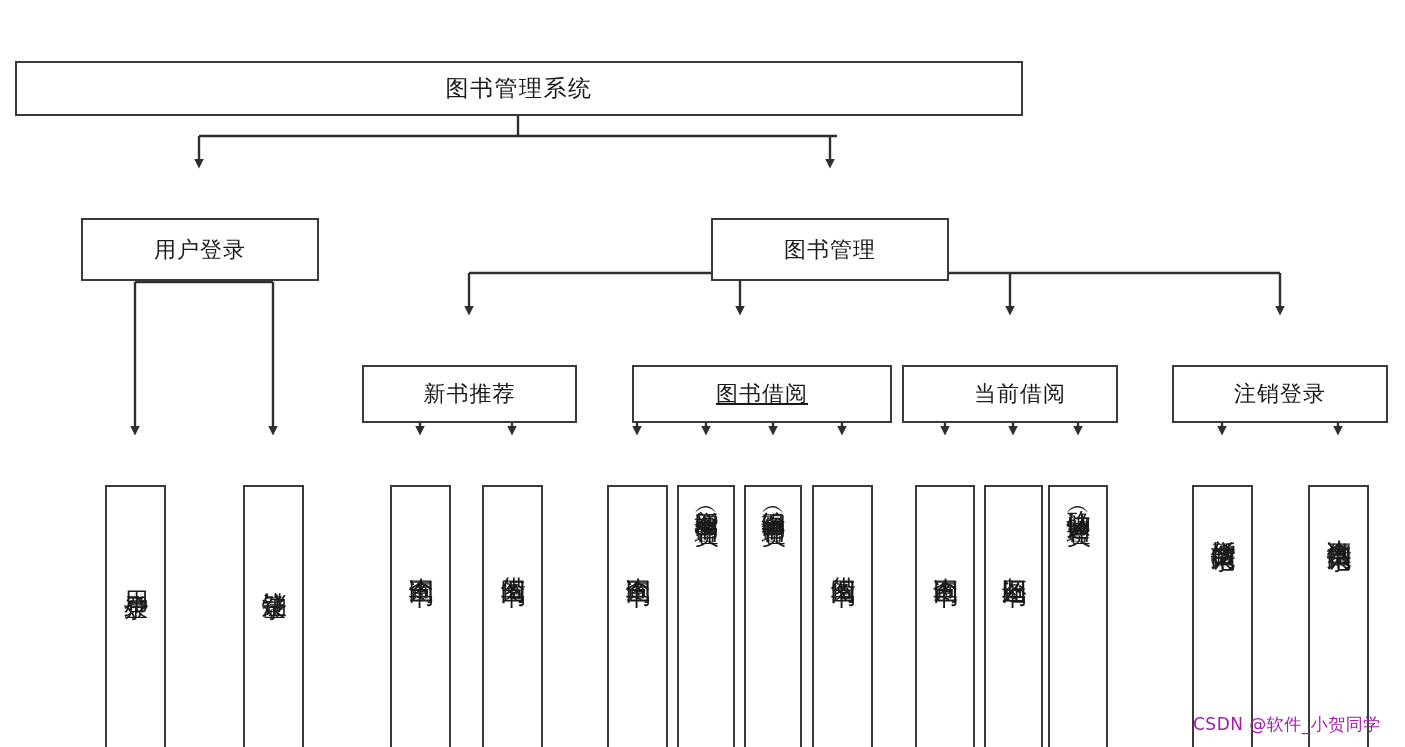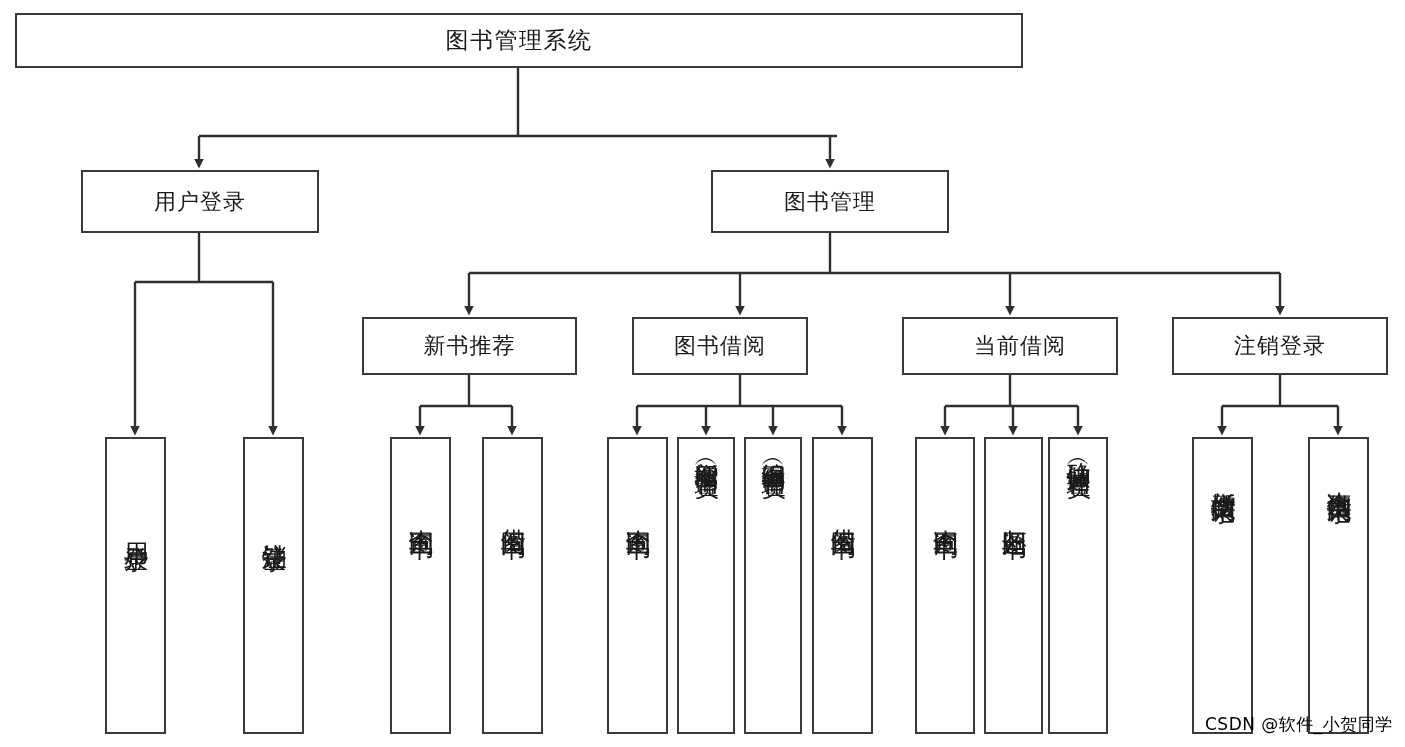--- a/index.html
+++ b/index.html
@@ -28,20 +28,21 @@
   }
   .node {
     position: absolute;
     box-sizing: border-box;
     background: #ffffff;
     border: 2px solid #3a3a3a;
     display: flex;
     align-items: center;
     justify-content: center;
     color: #1a1a1a;
+    margin-top: 48px;
   }
   .node .lbl {
     display: block;
     text-align: center;
     line-height: 1.18;
     white-space: nowrap;
   }
   
   .node.h .lbl {
     font-size: 22px;
@@ -61,26 +62,25 @@
     text-orientation: upright;
     font-size: 25px;
     line-height: 1.05;
     letter-spacing: 2px;
   }
   .node.v.tall .lbl {
     font-size: 24px;
   }
   .watermark {
     position: absolute;
-    color: #000000;
+    color: #a21caf;
     font-size: 17px;
     white-space: nowrap;
     letter-spacing: 0.5px;
     user-select: none;
-    margin-left: 12px;
   }
 </style>
 </head>
 <body>
 
 <div id="canvas">
 
   <svg class="wires" viewBox="0 0 1405 747">
     <defs>
       <marker id="arrow" markerWidth="11" markerHeight="11" refX="1.5" refY="5" orient="auto" markerUnits="userSpaceOnUse">
@@ -138,21 +138,21 @@
   <div class="node h" style="left:81px; top:170px; width:238px; height:63px;">
     <span class="lbl">用户登录</span>
   </div>
   <div class="node h" style="left:711px; top:170px; width:238px; height:63px;">
     <span class="lbl">图书管理</span>
   </div>
 
   <div class="node h" style="left:362px; top:317px; width:215px; height:58px;">
     <span class="lbl">新书推荐</span>
   </div>
-  <div class="node h" style="left:632px; top:317px; width:176px; height:58px;">
+  <div class="node h" style="left:632px; top:317px; width:260px; height:58px;text-decoration:underline;">
     <span class="lbl">图书借阅</span>
   </div>
   <div class="node h" style="left:902px; top:317px; width:216px; height:58px;padding-left:20px;">
     <span class="lbl">当前借阅</span>
   </div>
   <div class="node h" style="left:1172px; top:317px; width:216px; height:58px;">
     <span class="lbl">注销登录</span>
   </div>
 
   <div class="node v" style="left:105px; top:437px; width:61px; height:297px; padding-top:84px;">

